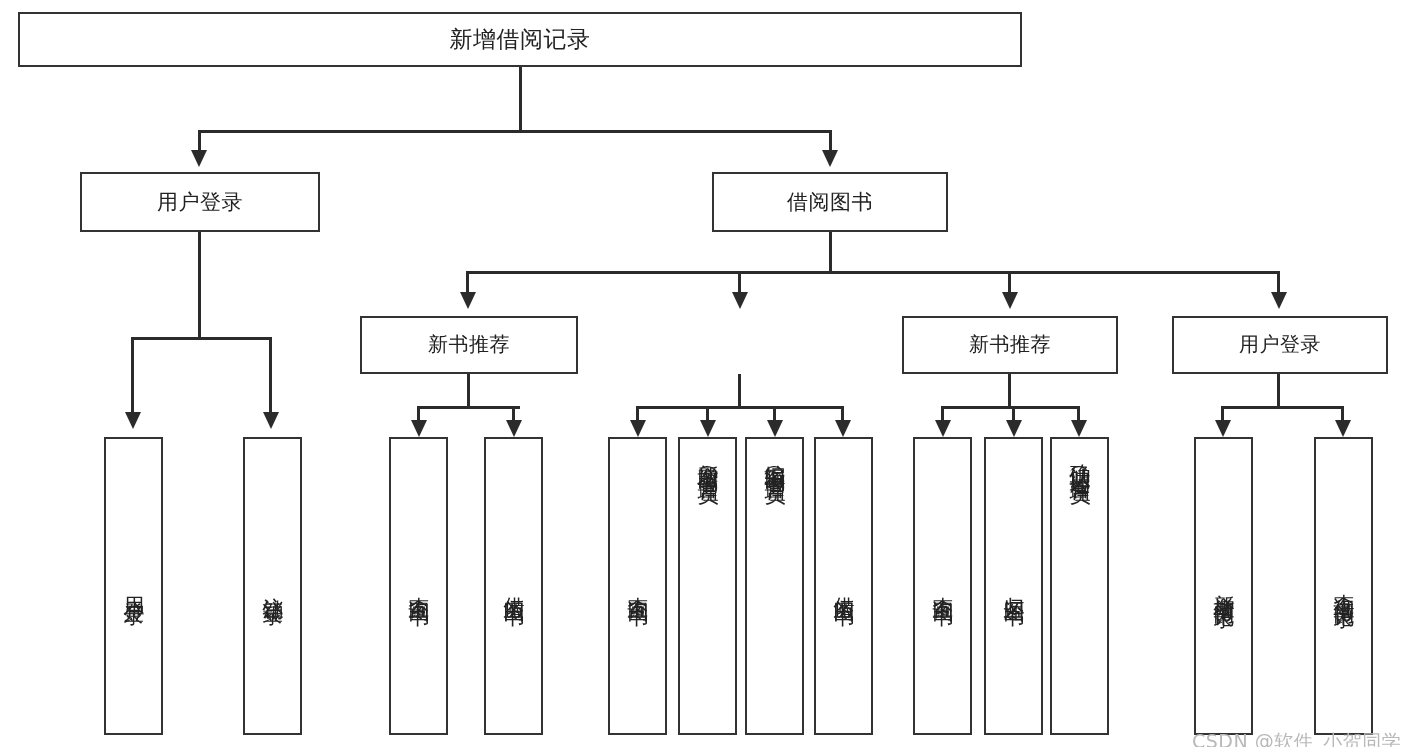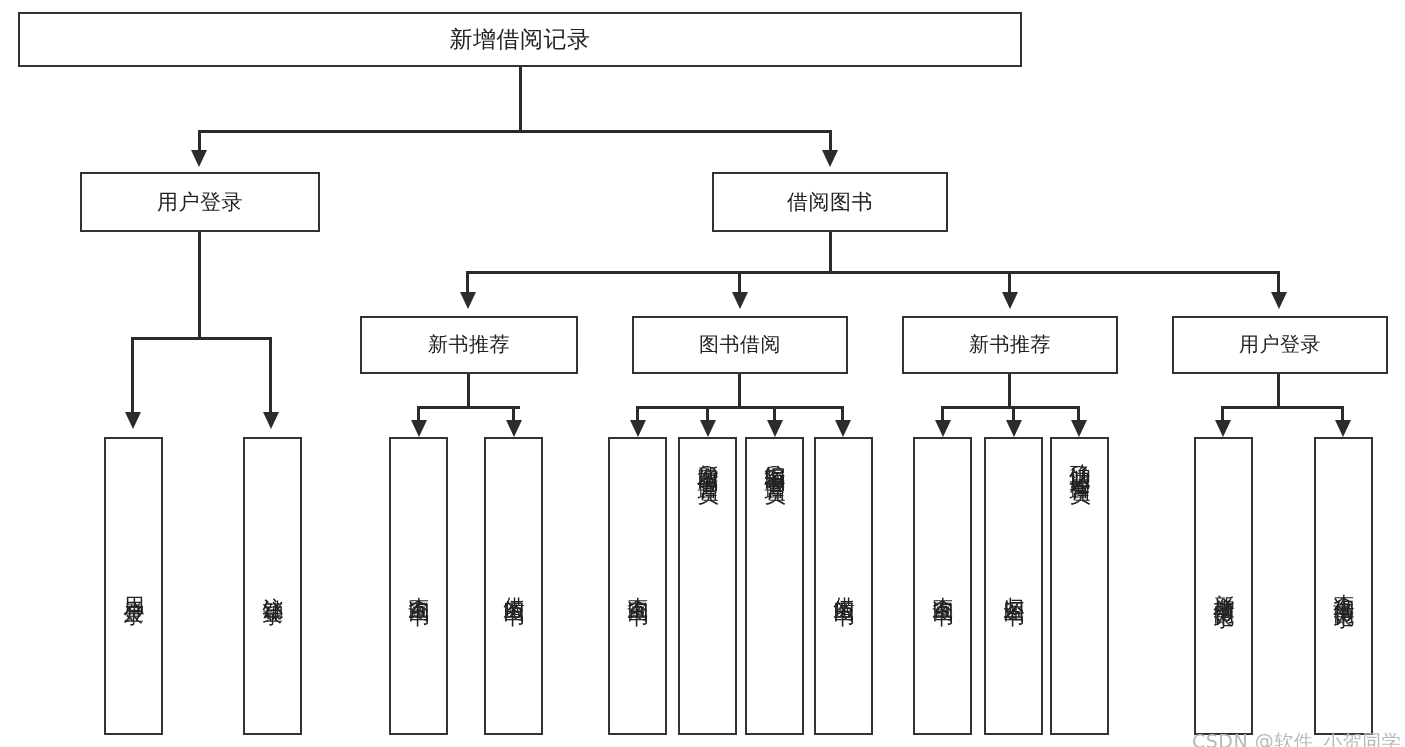--- a/index.html
+++ b/index.html
@@ -116,23 +116,20 @@
   <div class="connector vline" style="left:738px; top:271px; width:3px; height:24px;"></div>
   <div class="arrow" style="left:732px; top:292px;"></div>
   <div class="connector vline" style="left:1008px; top:271px; width:3px; height:24px;"></div>
   <div class="arrow" style="left:1002px; top:292px;"></div>
   <div class="connector vline" style="left:1277px; top:271px; width:3px; height:24px;"></div>
   <div class="arrow" style="left:1271px; top:292px;"></div>
 
   <div class="node sub" style="left:360px; top:316px; width:218px; height:58px;">
     <span>新书推荐</span>
   </div>
-  <div class="node sub" style="left:632px; top:316px; width:216px; height:58px;">
-    <span>图书借阅</span>
-  </div>
   <div class="node sub" style="left:902px; top:316px; width:216px; height:58px;">
     <span>新书推荐</span>
   </div>
   <div class="node sub" style="left:1172px; top:316px; width:216px; height:58px;">
     <span>用户登录</span>
   </div>
 
   <div class="connector vline" style="left:467px; top:374px; width:3px; height:35px;"></div>
   <div class="connector hline" style="left:417px; top:406px; width:103px; height:3px;"></div>
   <div class="connector vline" style="left:417px; top:406px; width:3px; height:18px;"></div>

